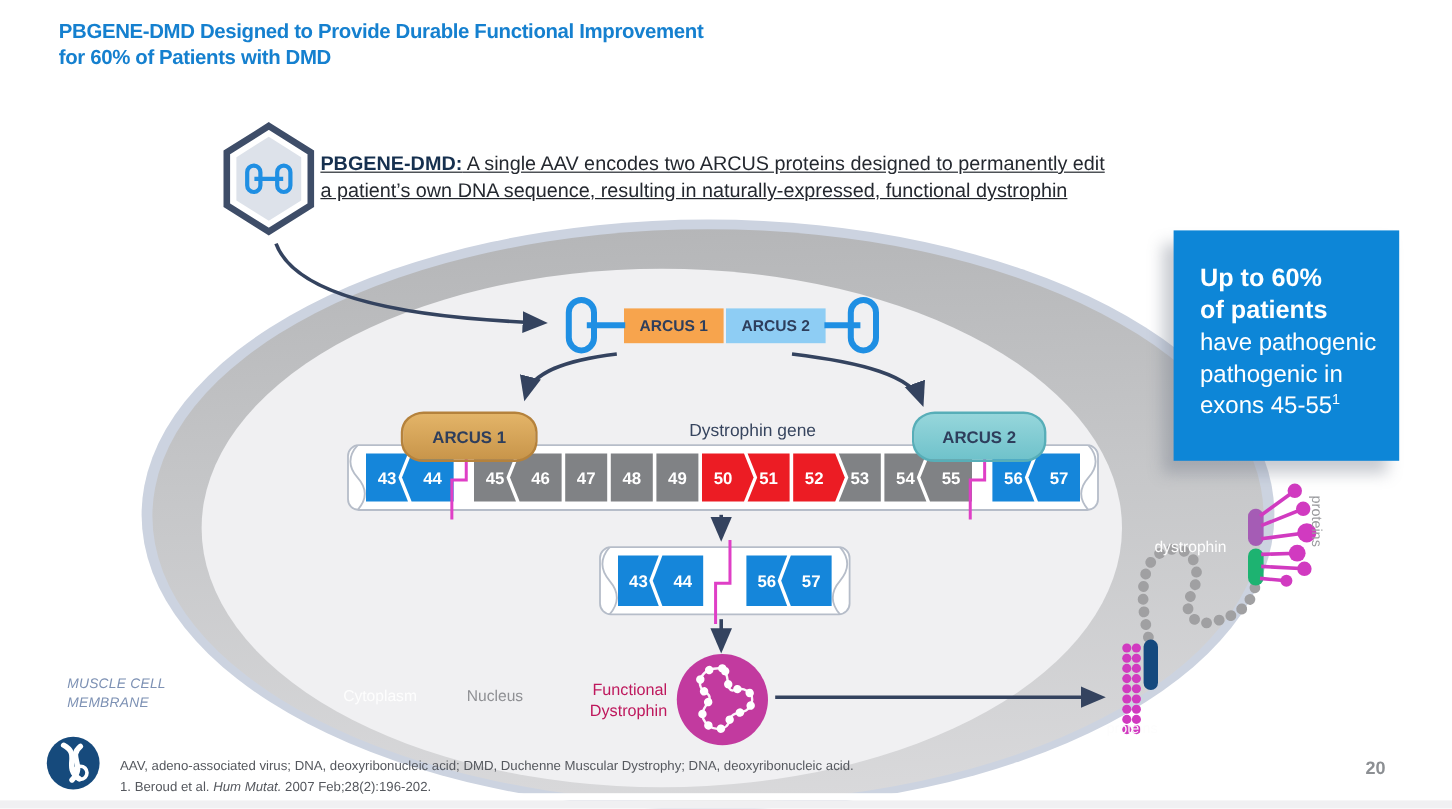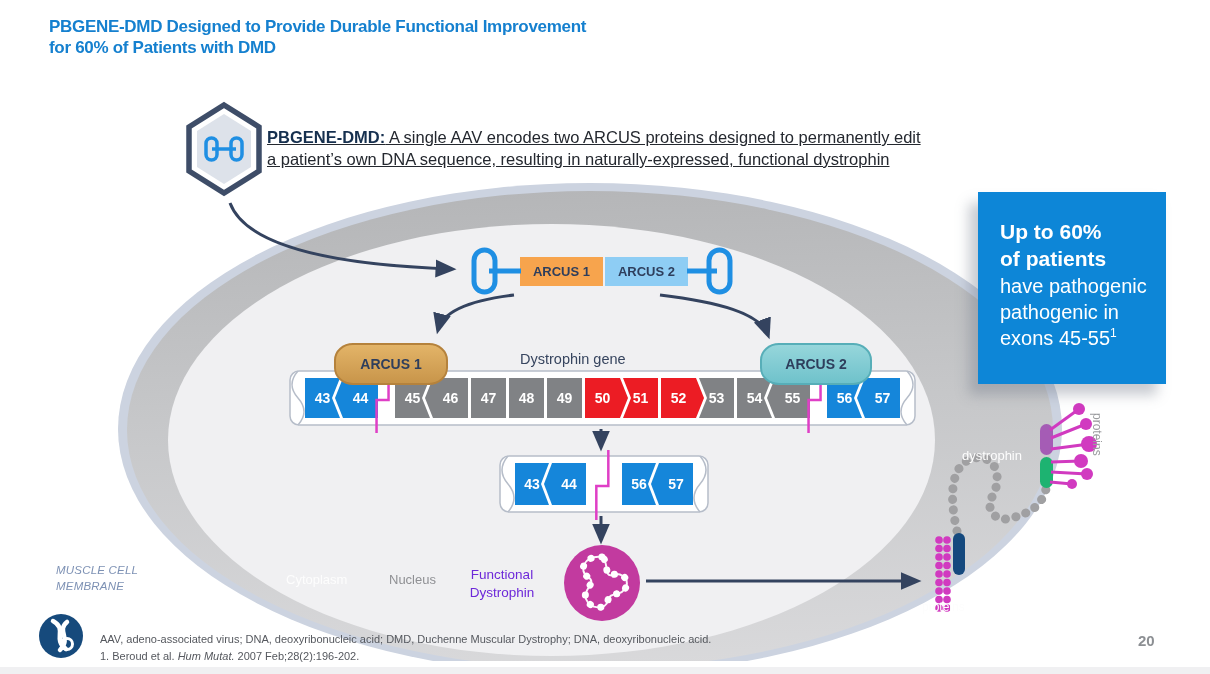--- a/index.html
+++ b/index.html
@@ -24,39 +24,39 @@
   #cell-nucleus{left:168px;top:224px;width:767px;height:432px;border-radius:50%;
               background:#f0f0f2;}
 
   
   .construct-box{top:257px;height:29px;width:83px;display:flex;align-items:center;justify-content:center;
                  font-size:13px;font-weight:bold;color:#2e3e5c;}
   #arcus1-box{left:520px;background:#f7a44d;}
   #arcus2-box{left:605px;background:#8ecdf4;}
 
   
-  #gene-label{left:520px;top:351px;width:160px;text-align:left;font-size:14.5px;color:#37455f;}
+  #gene-label{left:520px;top:351px;width:160px;text-align:right;font-size:14.5px;color:#37455f;}
   .arcus-blob{top:343px;height:38px;display:flex;align-items:center;justify-content:center;
               font-size:14px;font-weight:bold;color:#2e3e5c;border-radius:19px/17px;z-index:5;}
   #arcus1-blob{left:334px;width:110px;background:linear-gradient(#e3b468,#c8954a);border:2px solid #b5823c;}
   #arcus2-blob{left:760px;width:108px;background:linear-gradient(#96d6db,#6fc2cb);border:2px solid #57aeb8;}
 
   .gene-svg{overflow:visible;}
   #main-gene-svg{left:283px;top:363px;}
   #edited-gene-svg{left:485px;top:447px;}
   .gene-band{fill:#ffffff;stroke:#b6bdc9;stroke-width:1.5;}
   .gene-end{fill:none;stroke:#b6bdc9;stroke-width:1.5;}
   .exon-num{fill:#fff;font:bold 14px "Liberation Sans",sans-serif;text-anchor:middle;}
   .cut-line{fill:none;stroke:var(--magenta_cut);stroke-width:2.5;}
 
   
   #dystrophin-circle{left:564px;top:545px;width:76px;height:76px;border-radius:50%;
                      background:var(--dystrophin_circle);z-index:4;}
-  #functional-label{left:448px;top:566px;width:108px;text-align:center;font-size:13.5px;
-                    color:#6d28d9;line-height:1.3;}
+  #functional-label{left:448px;top:566px;width:108px;text-align:right;font-size:13.5px;
+                    color:#be185d;line-height:1.3;}
 
   
   #membrane-label{left:56px;top:563px;width:105px;text-align:left;font-size:11.5px;
                   color:#7d91b4;line-height:1.35;letter-spacing:0.2px;font-style:italic;}
   #cytoplasm-label{left:286px;top:572px;font-size:13px;color:#fdfdfd;}
   #nucleus-label{left:389px;top:572px;font-size:13px;color:#8f9094;}
   #dystrophin-label{left:962px;top:448px;font-size:13px;color:#fdfdfd;z-index:6;}
   #proteins-side-label{left:1090px;top:413px;font-size:12px;color:#9a9b9e;
                        writing-mode:vertical-rl;z-index:6;}
   #proteins-bottom-label{left:922px;top:600px;font-size:12px;color:#fdfdfd;z-index:6;}

